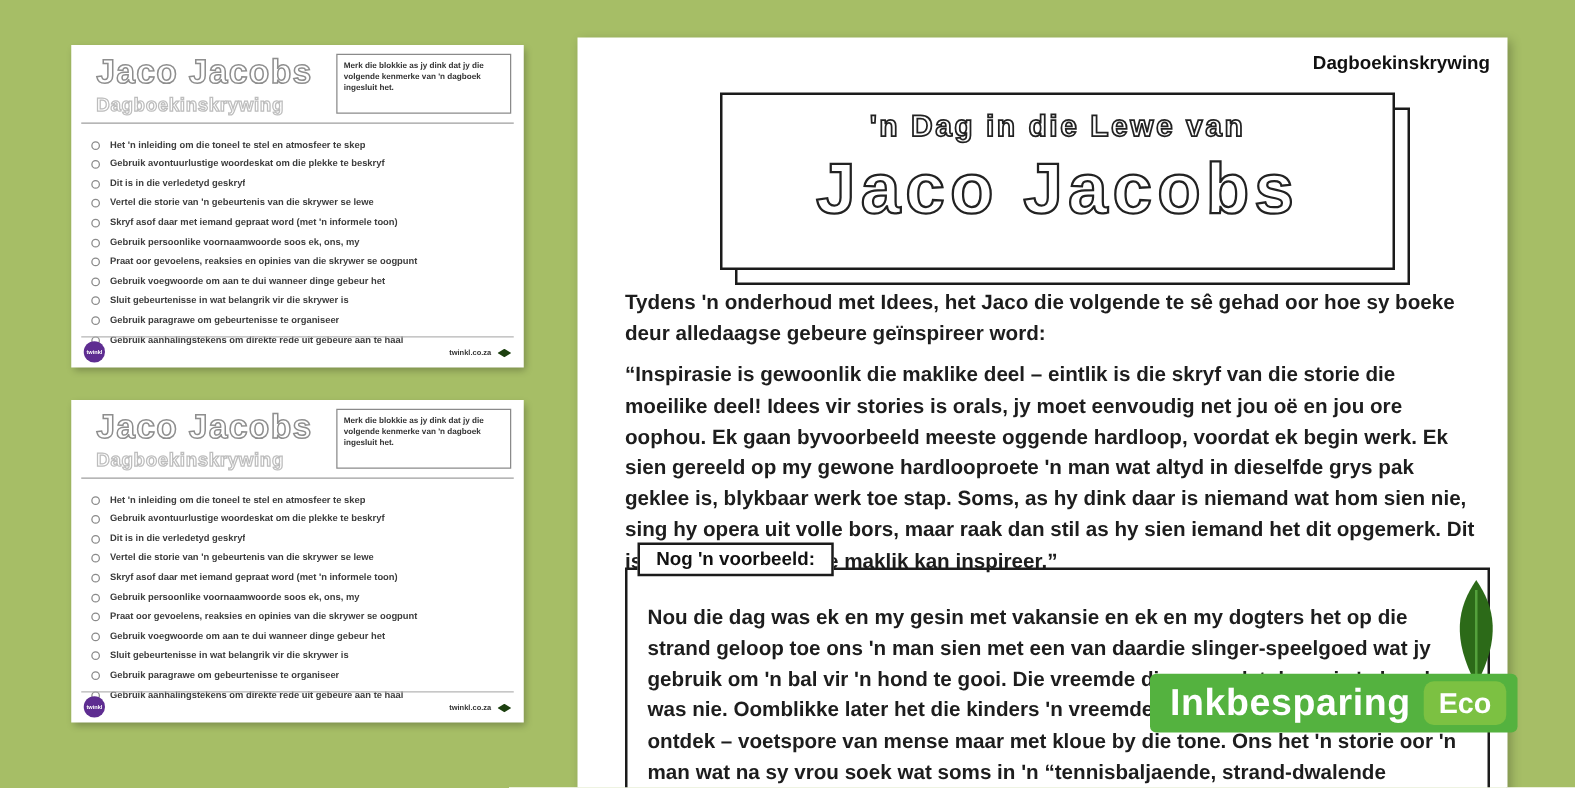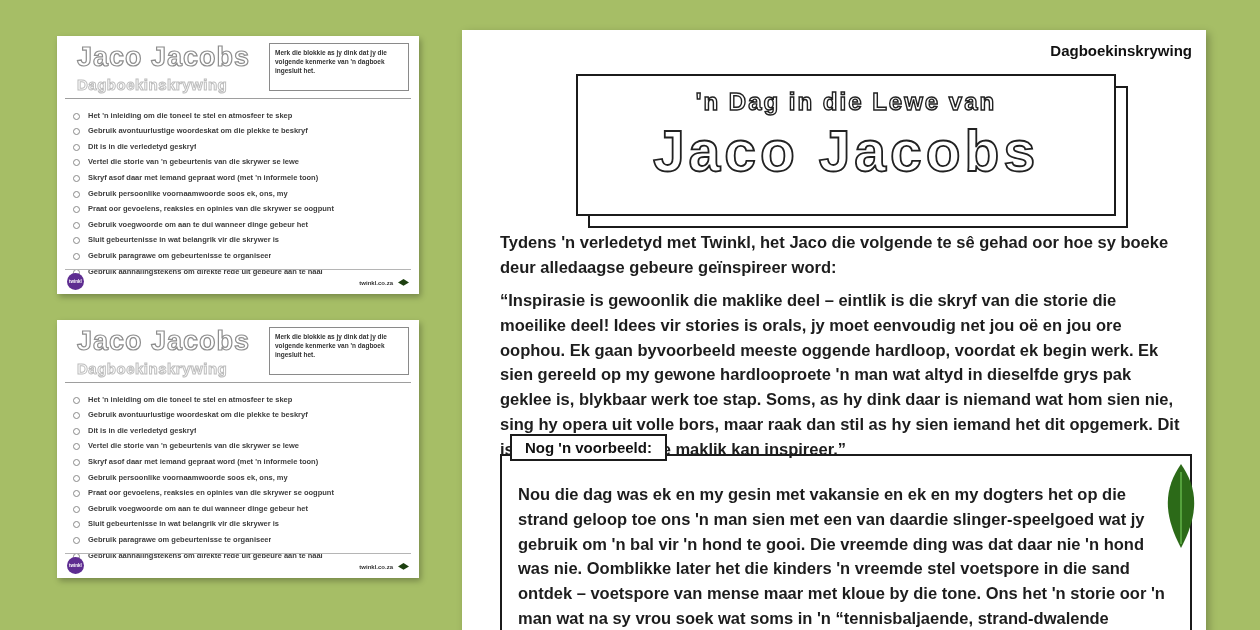--- a/index.html
+++ b/index.html
@@ -217,28 +217,32 @@
     <div class="corner">Dagboekinskrywing</div>
 
     <div class="titlewrap">
       <div class="titleback"></div>
       <div class="titlefront">
         <div class="title-small">'n Dag in die Lewe van</div>
         <div class="title-large">Jaco Jacobs</div>
       </div>
     </div>
 
-    <div class="body-text intro">Tydens 'n verledetyd met Twinkl, het Jaco die volgende te sê gehad oor hoe sy boeke deur alledaagse gebeure geïnspireer word:</div>
+    <div class="body-text intro">Tydens 'n onderhoud met Idees, het Jaco die volgende te sê gehad oor hoe sy boeke deur alledaagse gebeure geïnspireer word:</div>
     <div class="body-text quote">“Inspirasie is gewoonlik die maklike deel – eintlik is die skryf van die storie die moeilike deel! Idees vir stories is orals, jy moet eenvoudig net jou oë en jou ore oophou. Ek gaan byvoorbeeld meeste oggende hardloop, voordat ek begin werk. Ek sien gereeld op my gewone hardlooproete 'n man wat altyd in dieselfde grys pak geklee is, blykbaar werk toe stap. Soms, as hy dink daar is niemand wat hom sien nie, sing hy opera uit volle bors, maar raak dan stil as hy sien iemand het dit opgemerk. Dit is so iets wat 'n storie maklik kan inspireer.”</div>
 
     <div class="exbox"></div>
     <div class="exlabel">Nog 'n voorbeeld:</div>
     <div class="extext">Nou die dag was ek en my gesin met vakansie en ek en my dogters het op die strand geloop toe ons 'n man sien met een van daardie slinger-speelgoed wat jy gebruik om 'n bal vir 'n hond te gooi. Die vreemde ding was dat daar nie 'n hond was nie. Oomblikke later het die kinders 'n vreemde stel voetspore in die sand ontdek – voetspore van mense maar met kloue by die tone. Ons het 'n storie oor 'n man wat na sy vrou soek wat soms in 'n “tennisbaljaende, strand-dwalende weerwolf” verander, opgemaak.</div>
   </div>
 
   <div class="leaf">
     <svg width="46" height="86" viewBox="0 0 46 86" xmlns="http://www.w3.org/2000/svg">
       <path d="M23 0 C38 22 43 46 23 84 C3 46 8 22 23 0 Z" fill="#2c6a18"></path>
       <path d="M23 8 L23 80" stroke="#54a13c" stroke-width="2" fill="none"></path>
     </svg>
   </div>
+  <div class="banner">
+    <span class="banner-label">Inkbesparing</span>
+    <span class="eco">Eco</span>
+  </div>
 
 </div>
 
 </body></html>

